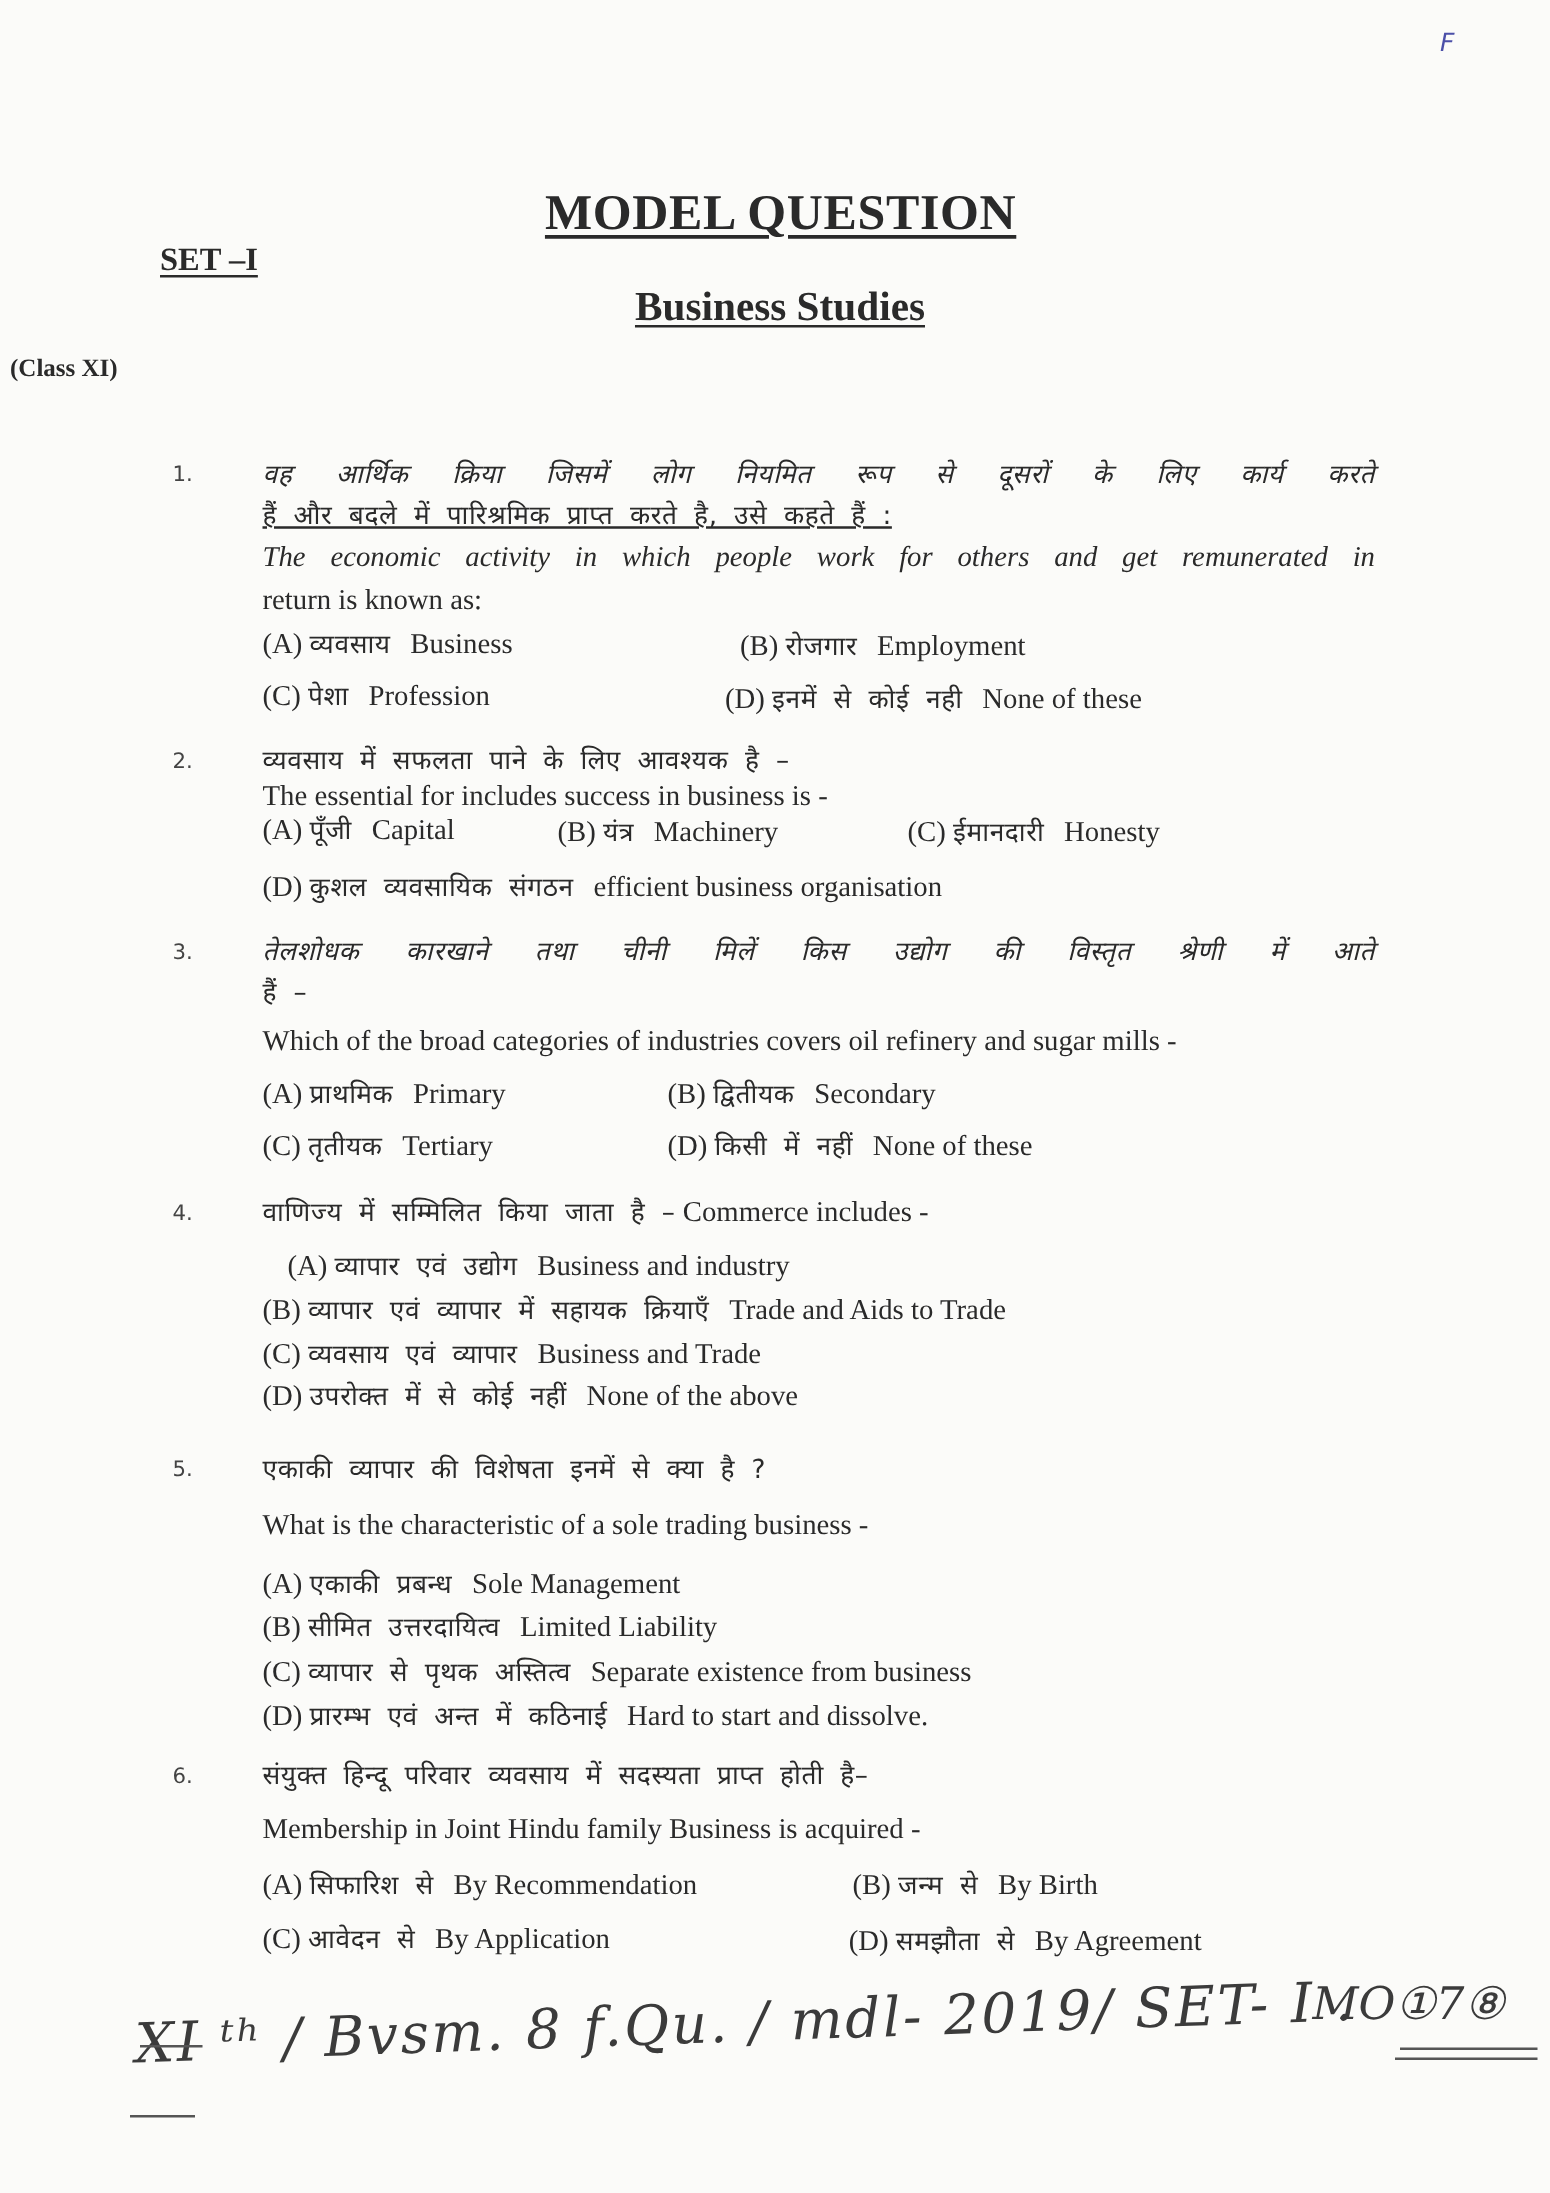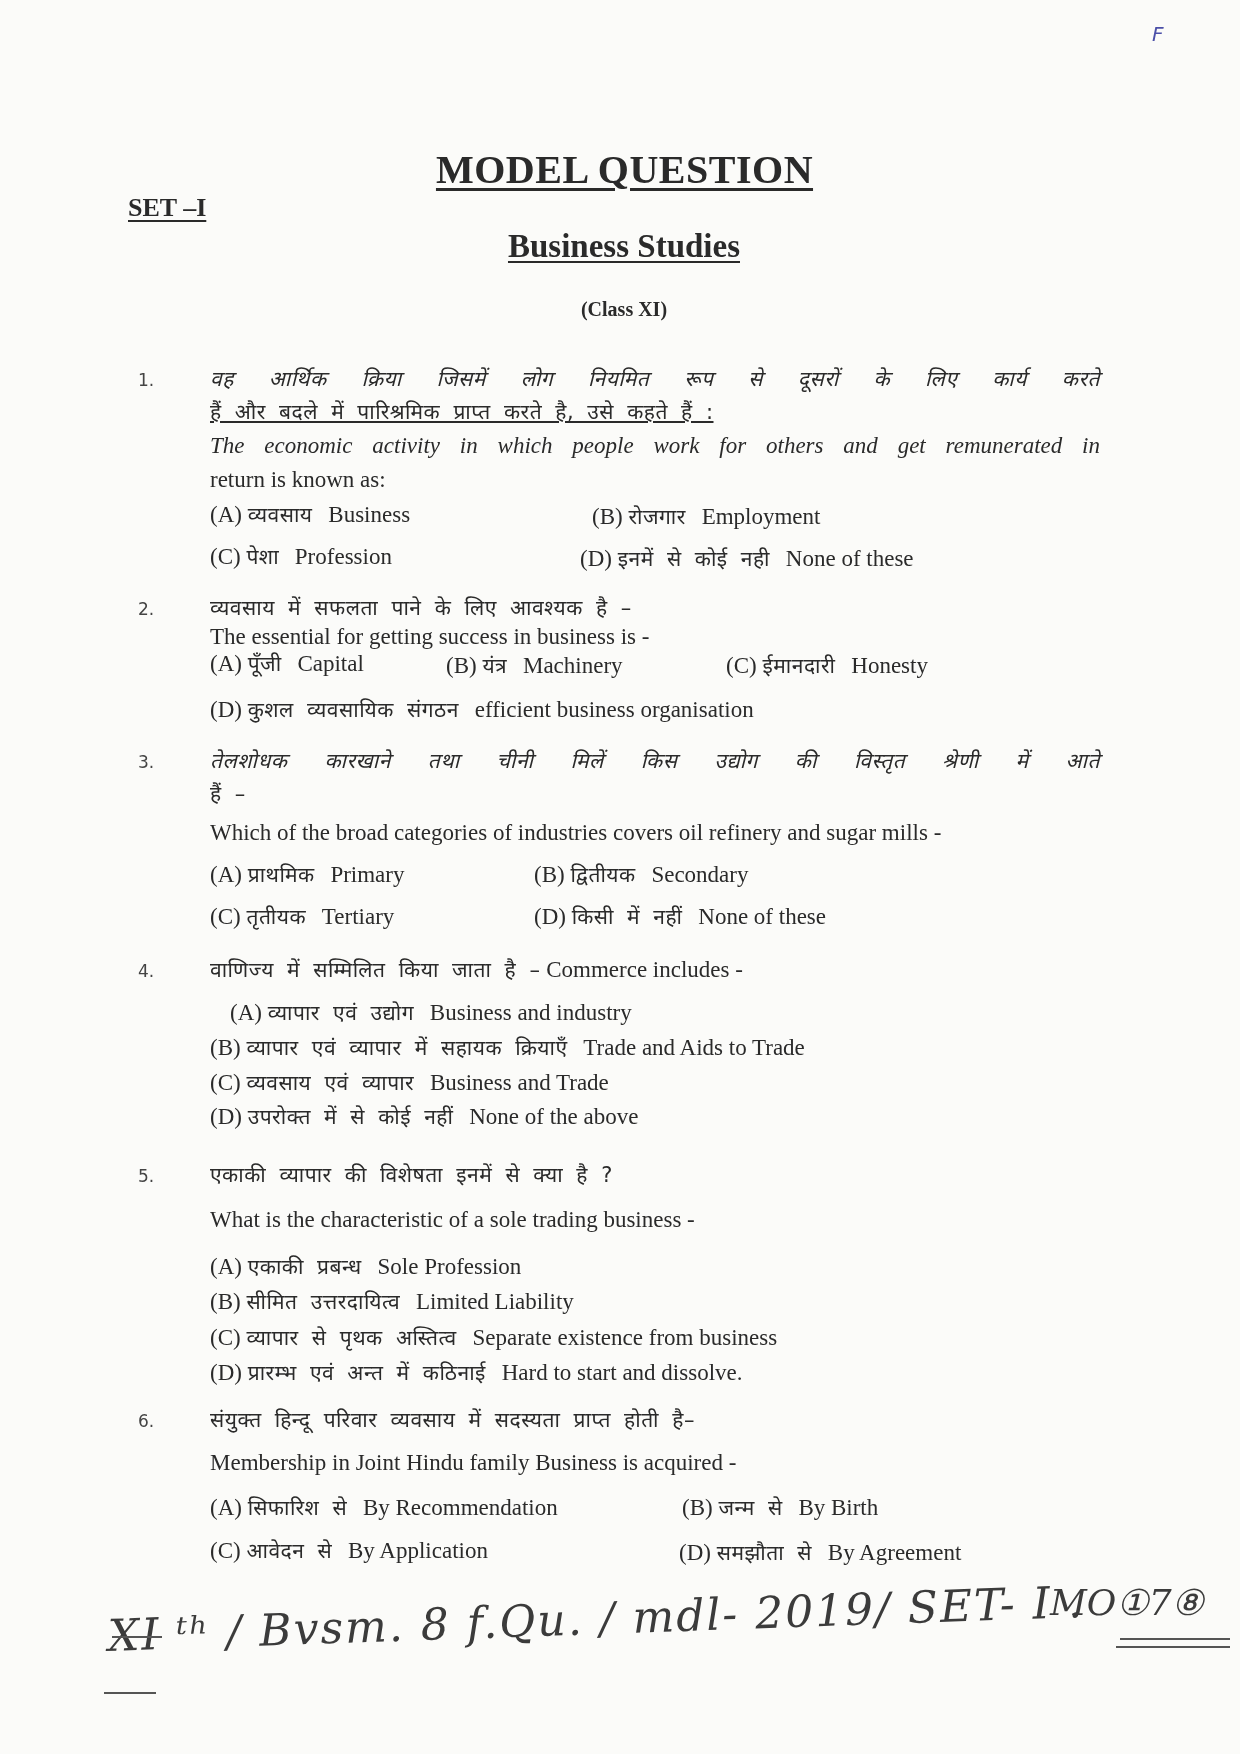--- a/index.html
+++ b/index.html
@@ -6,21 +6,21 @@
   body {
     width: 1240px; height: 1754px; background: #fbfbf9; position: relative; overflow: hidden;
     font-family: "Liberation Serif", "DejaVu Serif", serif; color: #2a2a2a;
   }
   .corner-mark { position: absolute; left: 1152px; top: 22px; font-family: "DejaVu Sans", sans-serif; font-size: 20px; color: #4b4fa8; font-style: italic; }
   .title { position: absolute; left: 0; width: 1240px; top: 146px; text-align: center; }
   .title span { font-size: 40px; font-weight: bold; text-decoration: underline; text-decoration-thickness: 3px; text-underline-offset: 5px; letter-spacing: 0.5px; margin-left: 9px; }
   .set-label { position: absolute; left: 128px; top: 193px; font-size: 26px; font-weight: bold; text-decoration: underline; text-decoration-thickness: 2px; text-underline-offset: 4px; }
   .subject { position: absolute; left: 0; width: 1240px; top: 228px; text-align: center; }
   .subject span { font-size: 33px; font-weight: bold; text-decoration: underline; text-decoration-thickness: 2px; text-underline-offset: 4px; margin-left: 8px; }
-  .class-label { position: absolute; left: 0; width: 1240px; top: 284px; text-align: center; font-size: 20px; font-weight: bold; margin-top: 14px; }
+  .class-label { position: absolute; left: 0; width: 1240px; top: 284px; font-size: 20px; font-weight: bold; }
   .class-label span { margin-left: 8px; }
 
   .q { position: absolute; left: 138px; width: 962px; }
   .qnum { position: absolute; left: 0; top: 0; font-family: "DejaVu Sans", sans-serif; font-size: 17px; color: #444; }
   .line { position: absolute; left: 72px; white-space: nowrap; font-size: 23px; line-height: 30px; }
   .hi { font-family: "DejaVu Sans", sans-serif; font-size: 21px; letter-spacing: 0.5px; word-spacing: 6px; }
   .en { font-family: "Liberation Serif", serif; font-size: 23px; }
   .just { width: 890px; text-align: justify; text-align-last: justify; white-space: normal; font-style: italic; }
   .opt { position: absolute; white-space: nowrap; font-size: 23px; line-height: 30px; }
   .opt .letter { font-family: "Liberation Serif", serif; }
@@ -51,21 +51,21 @@
     <div class="line en" style="top:101px;">return is known as:</div>
     <div class="opt" style="left:72px; top:136px;"><span class="letter">(A)</span> <span class="hi">व्यवसाय</span> <span class="en">Business</span></div>
     <div class="opt" style="left:454px; top:138px;"><span class="letter">(B)</span> <span class="hi">रोजगार</span> <span class="en">Employment</span></div>
     <div class="opt" style="left:72px; top:178px;"><span class="letter">(C)</span> <span class="hi">पेशा</span> <span class="en">Profession</span></div>
     <div class="opt" style="left:442px; top:180px;"><span class="letter">(D)</span> <span class="hi">इनमें से कोई नही</span> <span class="en">None of these</span></div>
   </div>
 
   <div class="q" style="top:593px;">
     <span class="qnum" style="top:6px;">2.</span>
     <div class="line hi" style="top:0px;">व्यवसाय में सफलता पाने के लिए आवश्यक है –</div>
-    <div class="line en" style="top:29px;">The essential for getting success in business is -</div>
+    <div class="line en" style="top:29px;">The essential for includes success in business is -</div>
     <div class="opt" style="left:72px; top:56px;text-align:center;"><span class="letter">(A)</span> <span class="hi">पूँजी</span> <span class="en">Capital</span></div>
     <div class="opt" style="left:308px; top:58px;"><span class="letter">(B)</span> <span class="hi">यंत्र</span> <span class="en">Machinery</span></div>
     <div class="opt" style="left:588px; top:58px;"><span class="letter">(C)</span> <span class="hi">ईमानदारी</span> <span class="en">Honesty</span></div>
     <div class="opt" style="left:72px; top:102px;"><span class="letter">(D)</span> <span class="hi">कुशल व्यवसायिक संगठन</span> <span class="en">efficient business organisation</span></div>
   </div>
 
   <div class="q" style="top:746px;">
     <span class="qnum" style="top:6px;">3.</span>
     <div class="line hi just" style="top:0px;">तेलशोधक कारखाने तथा चीनी मिलें किस उद्योग की विस्तृत श्रेणी में आते</div>
     <div class="line hi" style="top:33px;">हैं –</div>
@@ -82,21 +82,21 @@
     <div class="opt" style="left:72px; top:43px;margin-left:20px;"><span class="letter">(A)</span> <span class="hi">व्यापार एवं उद्योग</span> <span class="en">Business and industry</span></div>
     <div class="opt" style="left:72px; top:78px;"><span class="letter">(B)</span> <span class="hi">व्यापार एवं व्यापार में सहायक क्रियाएँ</span> <span class="en">Trade and Aids to Trade</span></div>
     <div class="opt" style="left:72px; top:113px;"><span class="letter">(C)</span> <span class="hi">व्यवसाय एवं व्यापार</span> <span class="en">Business and Trade</span></div>
     <div class="opt" style="left:72px; top:147px;"><span class="letter">(D)</span> <span class="hi">उपरोक्त में से कोई नहीं</span> <span class="en">None of the above</span></div>
   </div>
 
   <div class="q" style="top:1160px;">
     <span class="qnum" style="top:6px;">5.</span>
     <div class="line hi" style="top:0px;">एकाकी व्यापार की विशेषता इनमें से क्या है ?</div>
     <div class="line en" style="top:45px;">What is the characteristic of a sole trading business -</div>
-    <div class="opt" style="left:72px; top:92px;"><span class="letter">(A)</span> <span class="hi">एकाकी प्रबन्ध</span> <span class="en">Sole Profession</span></div>
+    <div class="opt" style="left:72px; top:92px;"><span class="letter">(A)</span> <span class="hi">एकाकी प्रबन्ध</span> <span class="en">Sole Management</span></div>
     <div class="opt" style="left:72px; top:127px;"><span class="letter">(B)</span> <span class="hi">सीमित उत्तरदायित्व</span> <span class="en">Limited Liability</span></div>
     <div class="opt" style="left:72px; top:163px;"><span class="letter">(C)</span> <span class="hi">व्यापार से पृथक अस्तित्व</span> <span class="en">Separate existence from business</span></div>
     <div class="opt" style="left:72px; top:198px;"><span class="letter">(D)</span> <span class="hi">प्रारम्भ एवं अन्त में कठिनाई</span> <span class="en">Hard to start and dissolve.</span></div>
   </div>
 
   <div class="q" style="top:1405px;">
     <span class="qnum" style="top:6px;">6.</span>
     <div class="line hi" style="top:0px;">संयुक्त हिन्दू परिवार व्यवसाय में सदस्यता प्राप्त होती है–</div>
     <div class="line en" style="top:43px;">Membership in Joint Hindu family Business is acquired -</div>
     <div class="opt" style="left:72px; top:88px;"><span class="letter">(A)</span> <span class="hi">सिफारिश से</span> <span class="en">By Recommendation</span></div>

